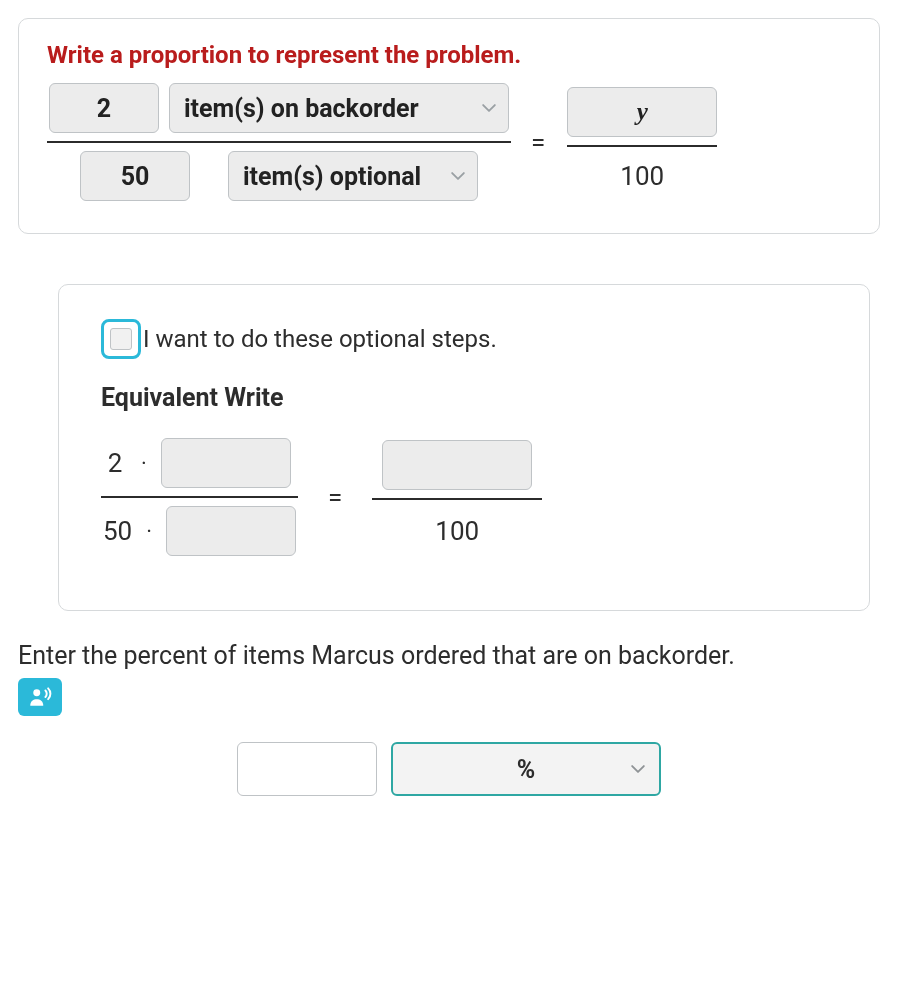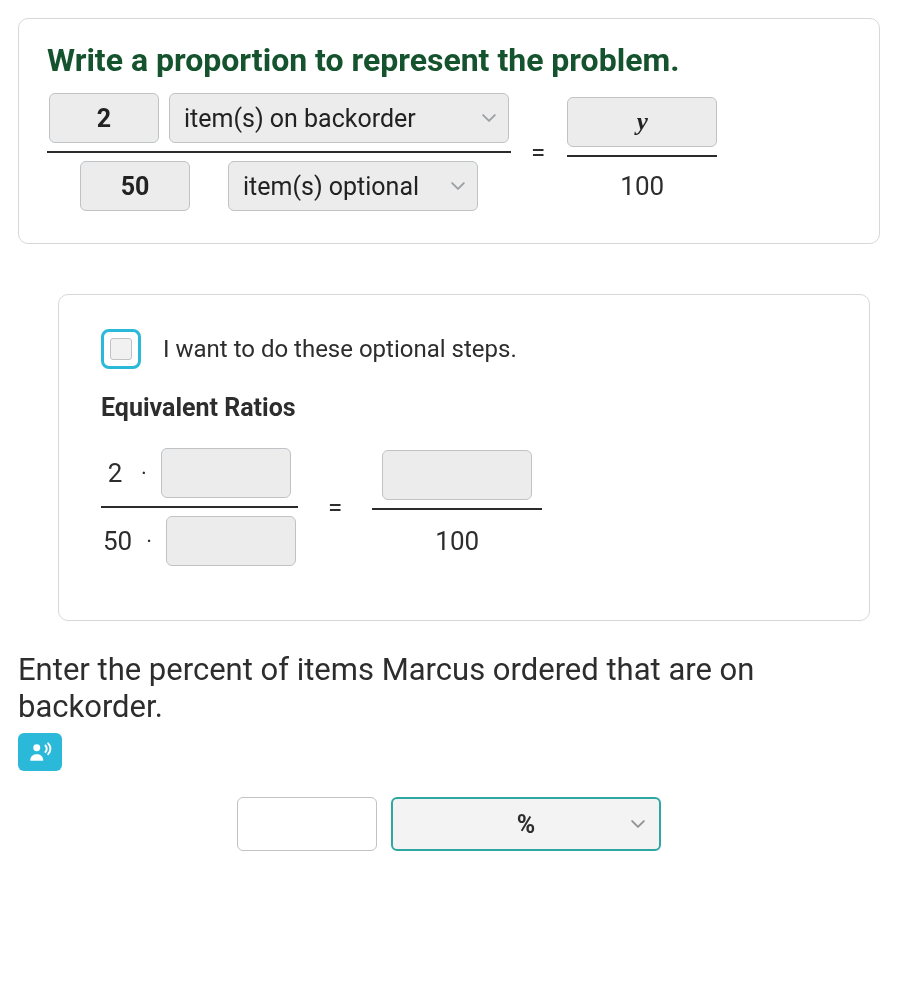--- a/index.html
+++ b/index.html
@@ -15,23 +15,23 @@
   .panel {
     border: 1.5px solid #d6d9db;
     border-radius: 10px;
     padding: 22px 28px 28px 28px;
     background: #fff;
   }
   .panel-1 { margin-bottom: 50px; }
   .panel-2 { margin-left: 40px; margin-right: 10px; margin-bottom: 30px; padding: 34px 30px 50px 42px; }
 
   .heading-teal {
-    color: #14532d;
+    color: #b91c1c;
     font-weight: 700;
-    font-size: 32px;
+    font-size: 24px;
     margin-bottom: 10px;
   }
   .instr { font-size: 25px; margin-bottom: 18px; }
   .math-var { font-family: Georgia, "Times New Roman", serif; font-style: italic; font-weight: 600; padding: 0 2px; }
 
   .proportion-row {
     display: flex;
     align-items: center;
     gap: 14px;
   }
@@ -64,21 +64,21 @@
     height: 50px;
     border: 1.5px solid #bfc3c6;
     border-radius: 6px;
     background: #ececec;
     font-size: 25px;
     font-weight: 700;
     padding: 0 14px;
     color: #222;
   }
   .field-box.dropdown {
-    font-weight: 400;
+    font-weight: 700;
     gap: 10px;
     padding-right: 12px;
     min-width: 200px;
     justify-content: space-between;
     text-align: right;
   }
   .field-box.wide { min-width: 340px; }
   .field-box.var { font-family: Georgia, "Times New Roman", serif; font-style: italic; }
   .chev {
     width: 14px;
@@ -86,21 +86,21 @@
     flex: 0 0 14px;
   }
   .chev svg { width: 14px; height: 14px; display: block; }
   .right-frac .num, .right-frac .den { justify-content: center; min-width: 150px; }
   .plain-val { font-size: 26px; padding: 6px 0; }
 
   
   .check-row {
     display: flex;
     align-items: center;
-    gap: 22px;
+    gap: 2px;
     margin-bottom: 24px;
   }
   .checkbox {
     width: 40px; height: 40px;
     border: 3px solid #2bb9d9;
     border-radius: 8px;
     display: flex; align-items: center; justify-content: center;
     background: #fff;
   }
   .checkbox-inner {
@@ -127,21 +127,21 @@
   }
   .field-box.small {
     min-width: 130px;
     height: 50px;
     font-weight: 400;
     background: #ececec;
   }
   .rnum { font-size: 26px; }
 
   
-  .bottom-instr { font-size: 31px; margin: 0 0 8px 0; }
+  .bottom-instr { font-size: 25px; margin: 0 0 8px 0; }
   .tts-btn {
     width: 44px; height: 38px;
     background: #2bb9d9;
     border-radius: 6px;
     display: inline-flex;
     align-items: center;
     justify-content: center;
     margin-bottom: 26px;
   }
   .tts-btn svg { width: 26px; height: 22px; fill: #fff; }
@@ -233,21 +233,21 @@
 
 
 <div class="panel panel-2">
   <div class="check-row">
     <div class="checkbox">
       <div class="checkbox-inner"></div>
     </div>
     <span>I want to do these optional steps.</span>
   </div>
 
-  <div class="subhead">Equivalent Ratios</div>
+  <div class="subhead">Equivalent Write</div>
 
   <div class="ratios-row">
 
     <div class="frac" style="align-items:stretch">
       <div class="num">
         <span class="rnum" style="min-width:24px;text-align:center">2</span>
         <span class="mult-dot">·</span>
         <span class="field-box small"></span>
       </div>
       <div class="bar"></div>

